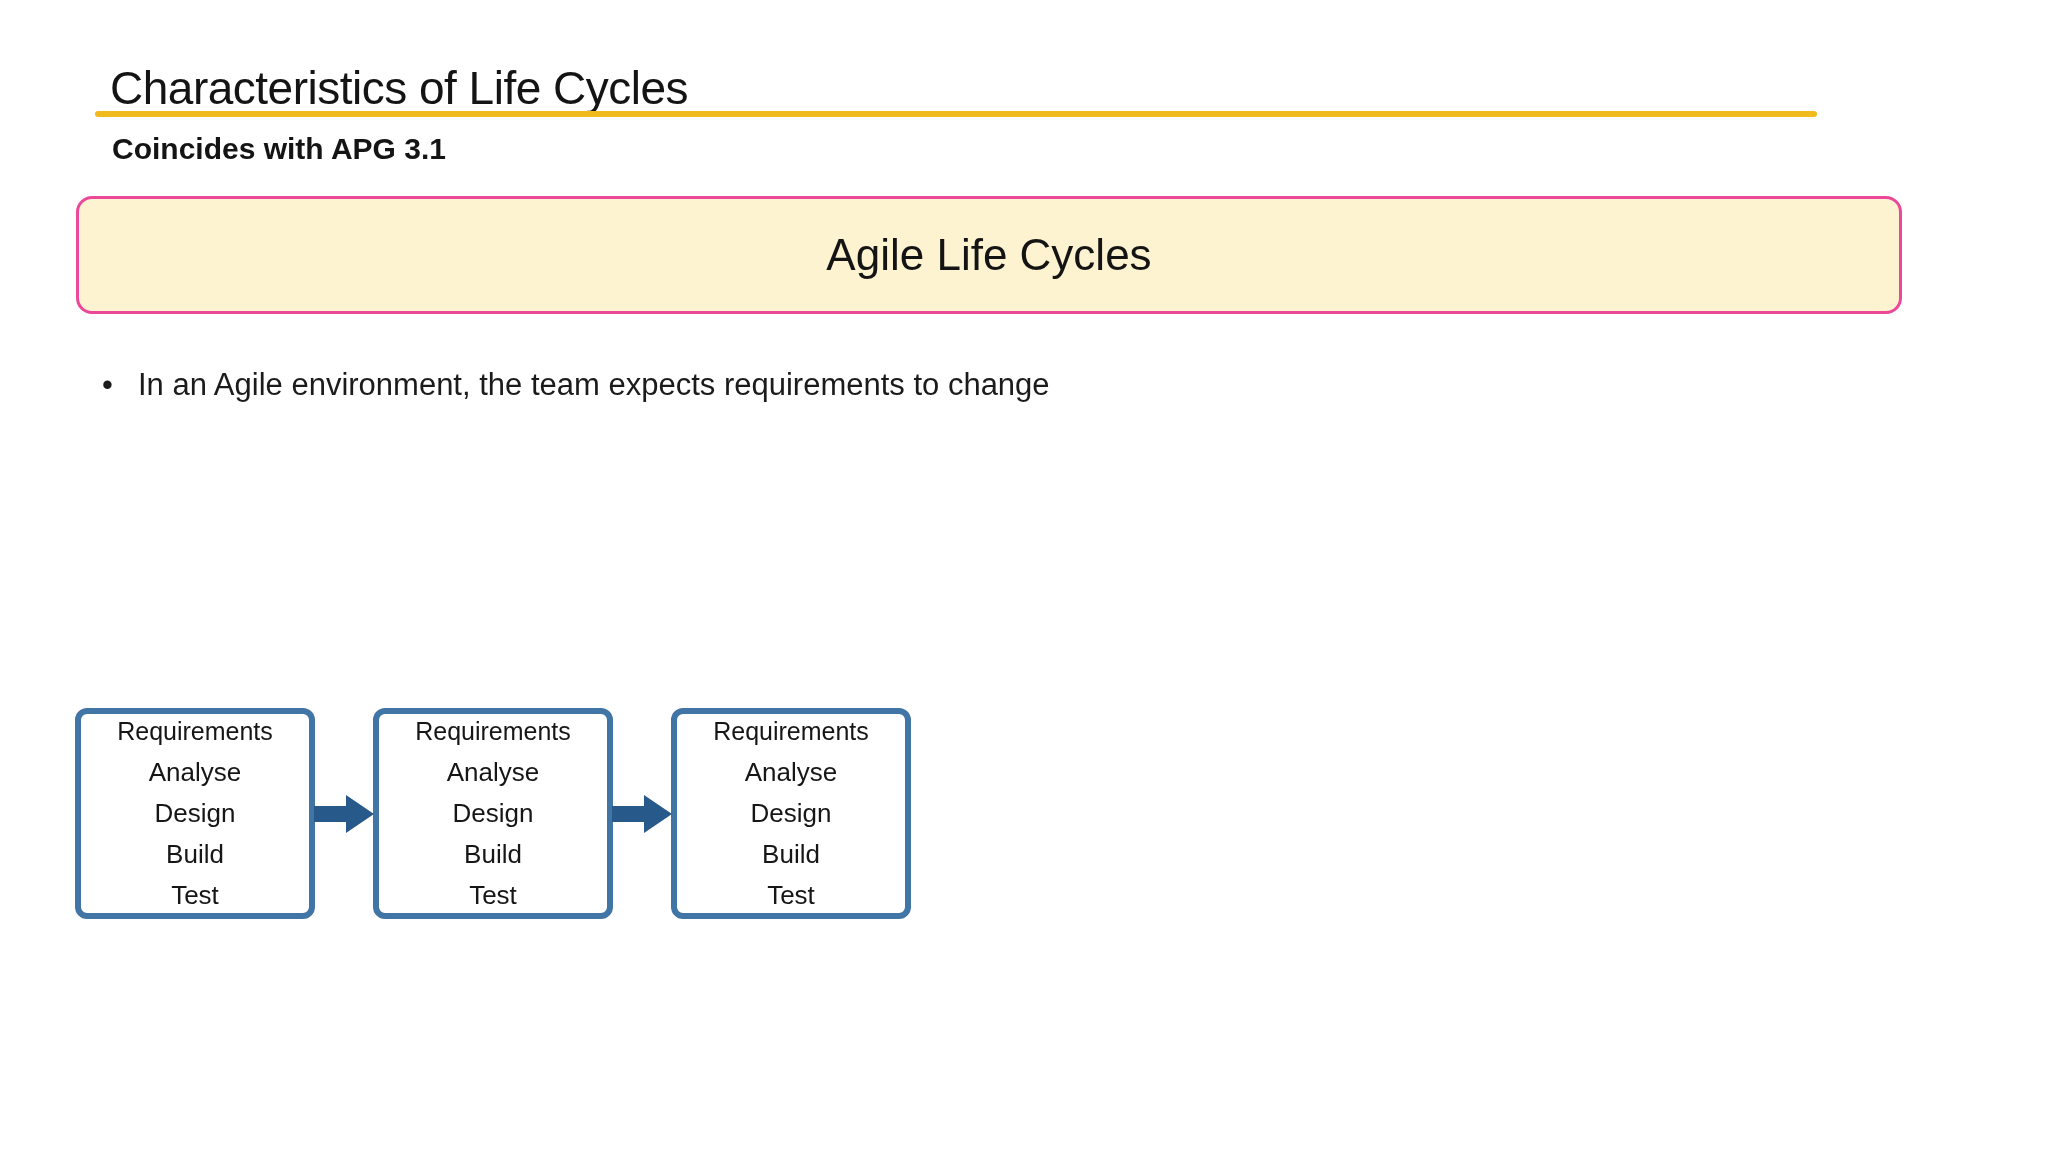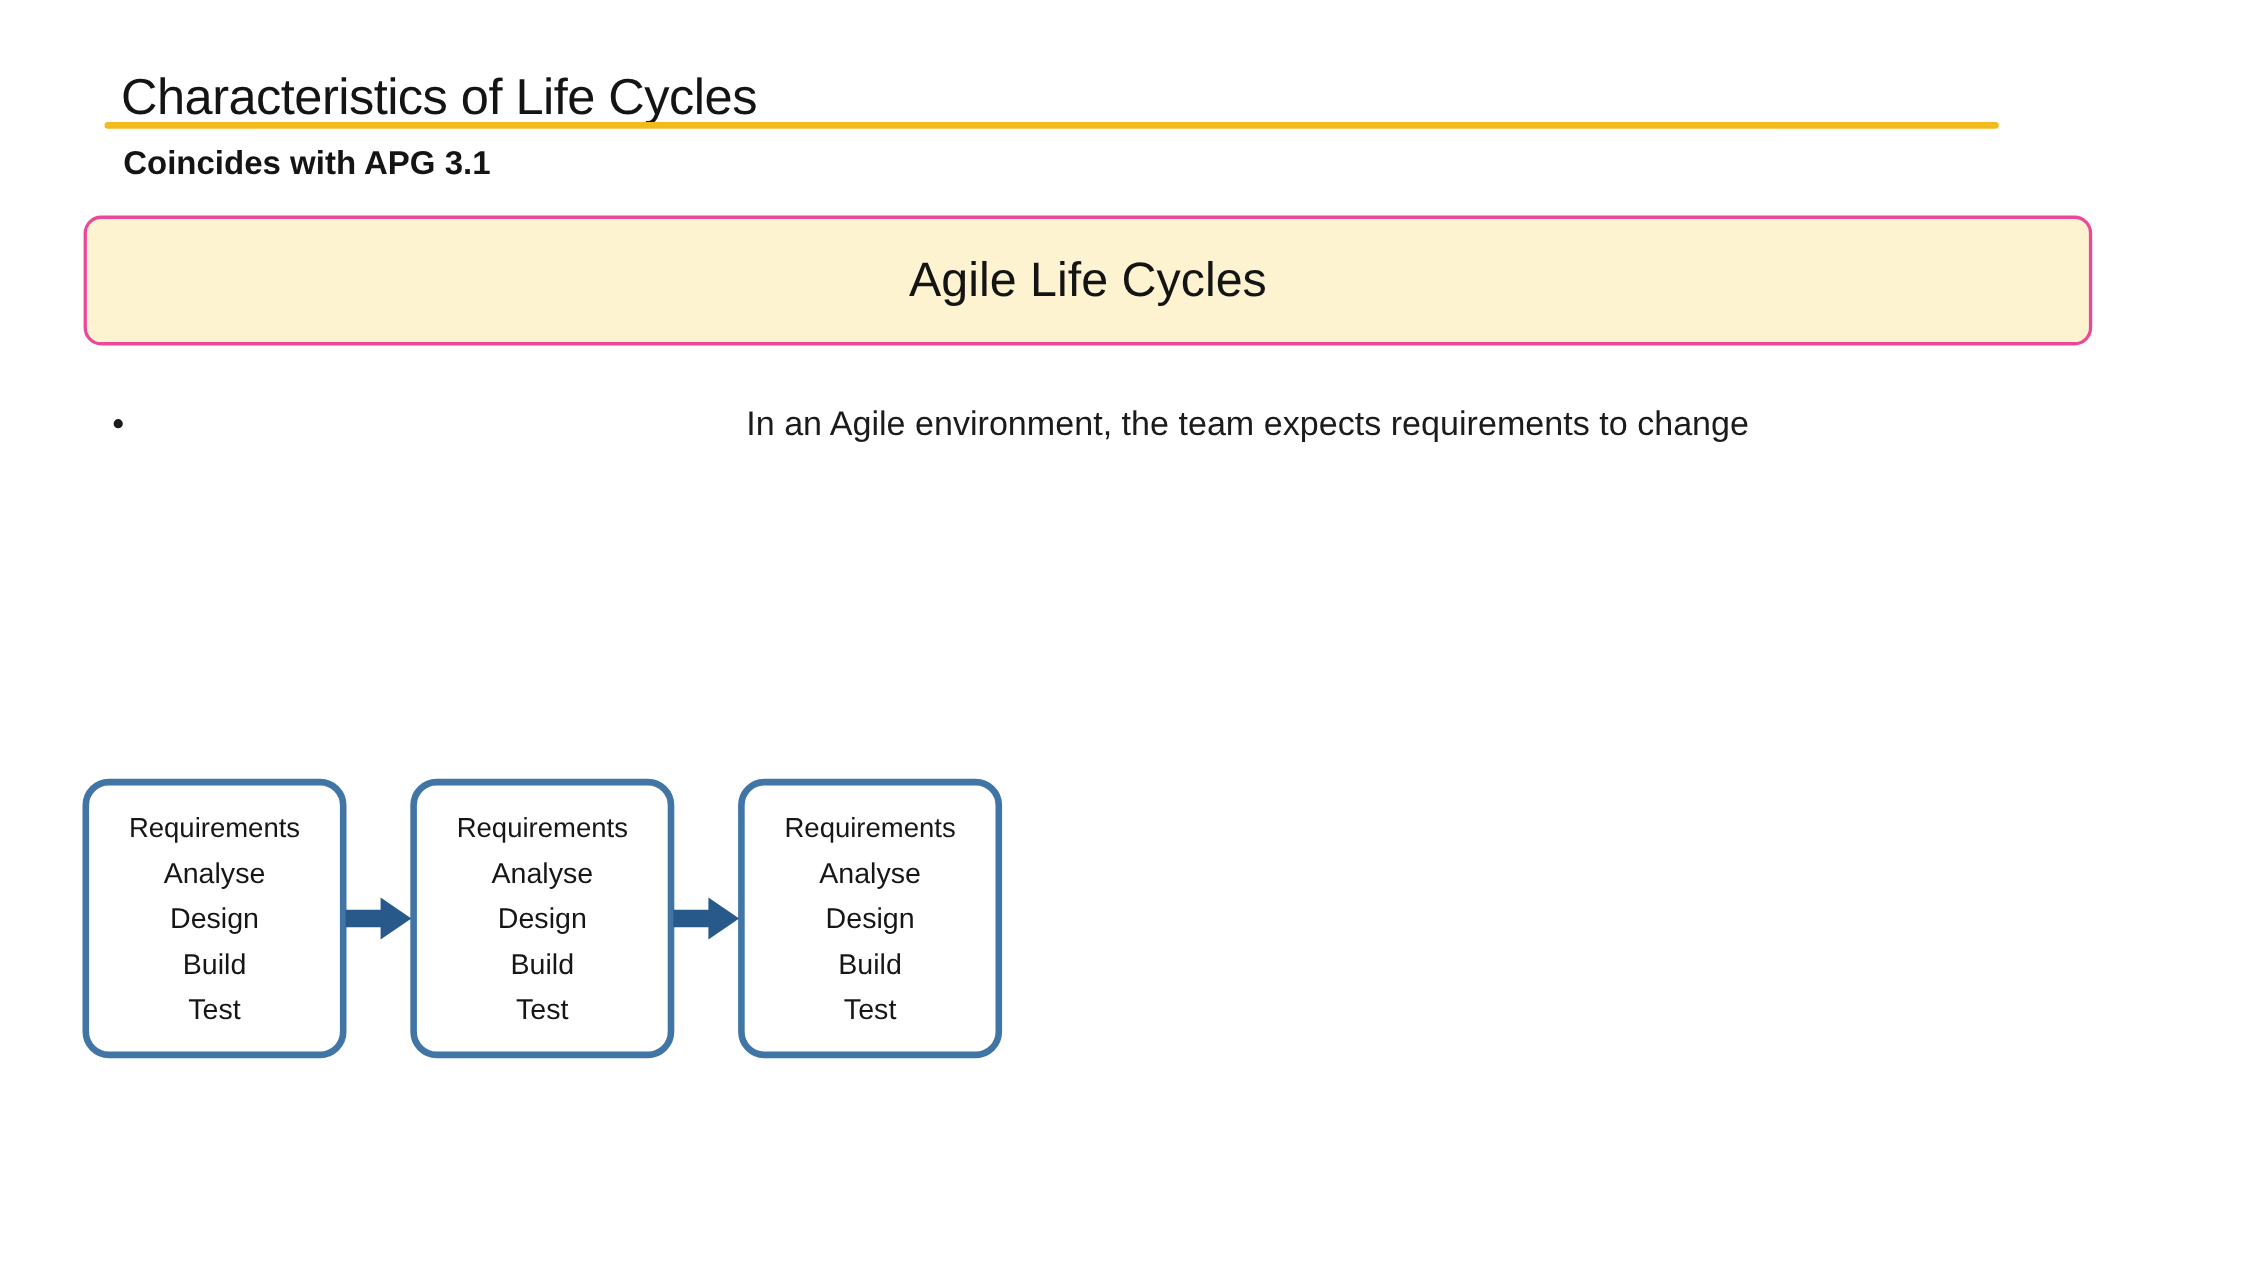--- a/index.html
+++ b/index.html
@@ -77,42 +77,41 @@
     padding: 0;
     list-style: none;
     font-size: 31px;
     line-height: 46px;
     color: #1b1b1b;
   }
   .bullets li {
     position: relative;
     padding-left: 38px;
     white-space: pre-wrap;
-    text-align: right;
   }
   .bullets li::before {
     content: "\2022";
     position: absolute;
     left: 2px;
     top: 0;
   }
   .diagram {
     position: absolute;
     left: 75px;
     top: 708px;
     display: flex;
     align-items: center;
   }
   .iter-box {
     width: 240px;
-    height: 254px;
+    height: 211px;
     box-sizing: border-box;
     background: #ffffff;
     border: 6px solid #4075A6;
-    border-radius: 24px;
+    border-radius: 12px;
     display: flex;
     flex-direction: column;
     justify-content: center;
     align-items: center;
     text-align: center;
     flex: 0 0 auto;
   }
   .iter-line {
     font-size: 26px;
     line-height: 41px;

